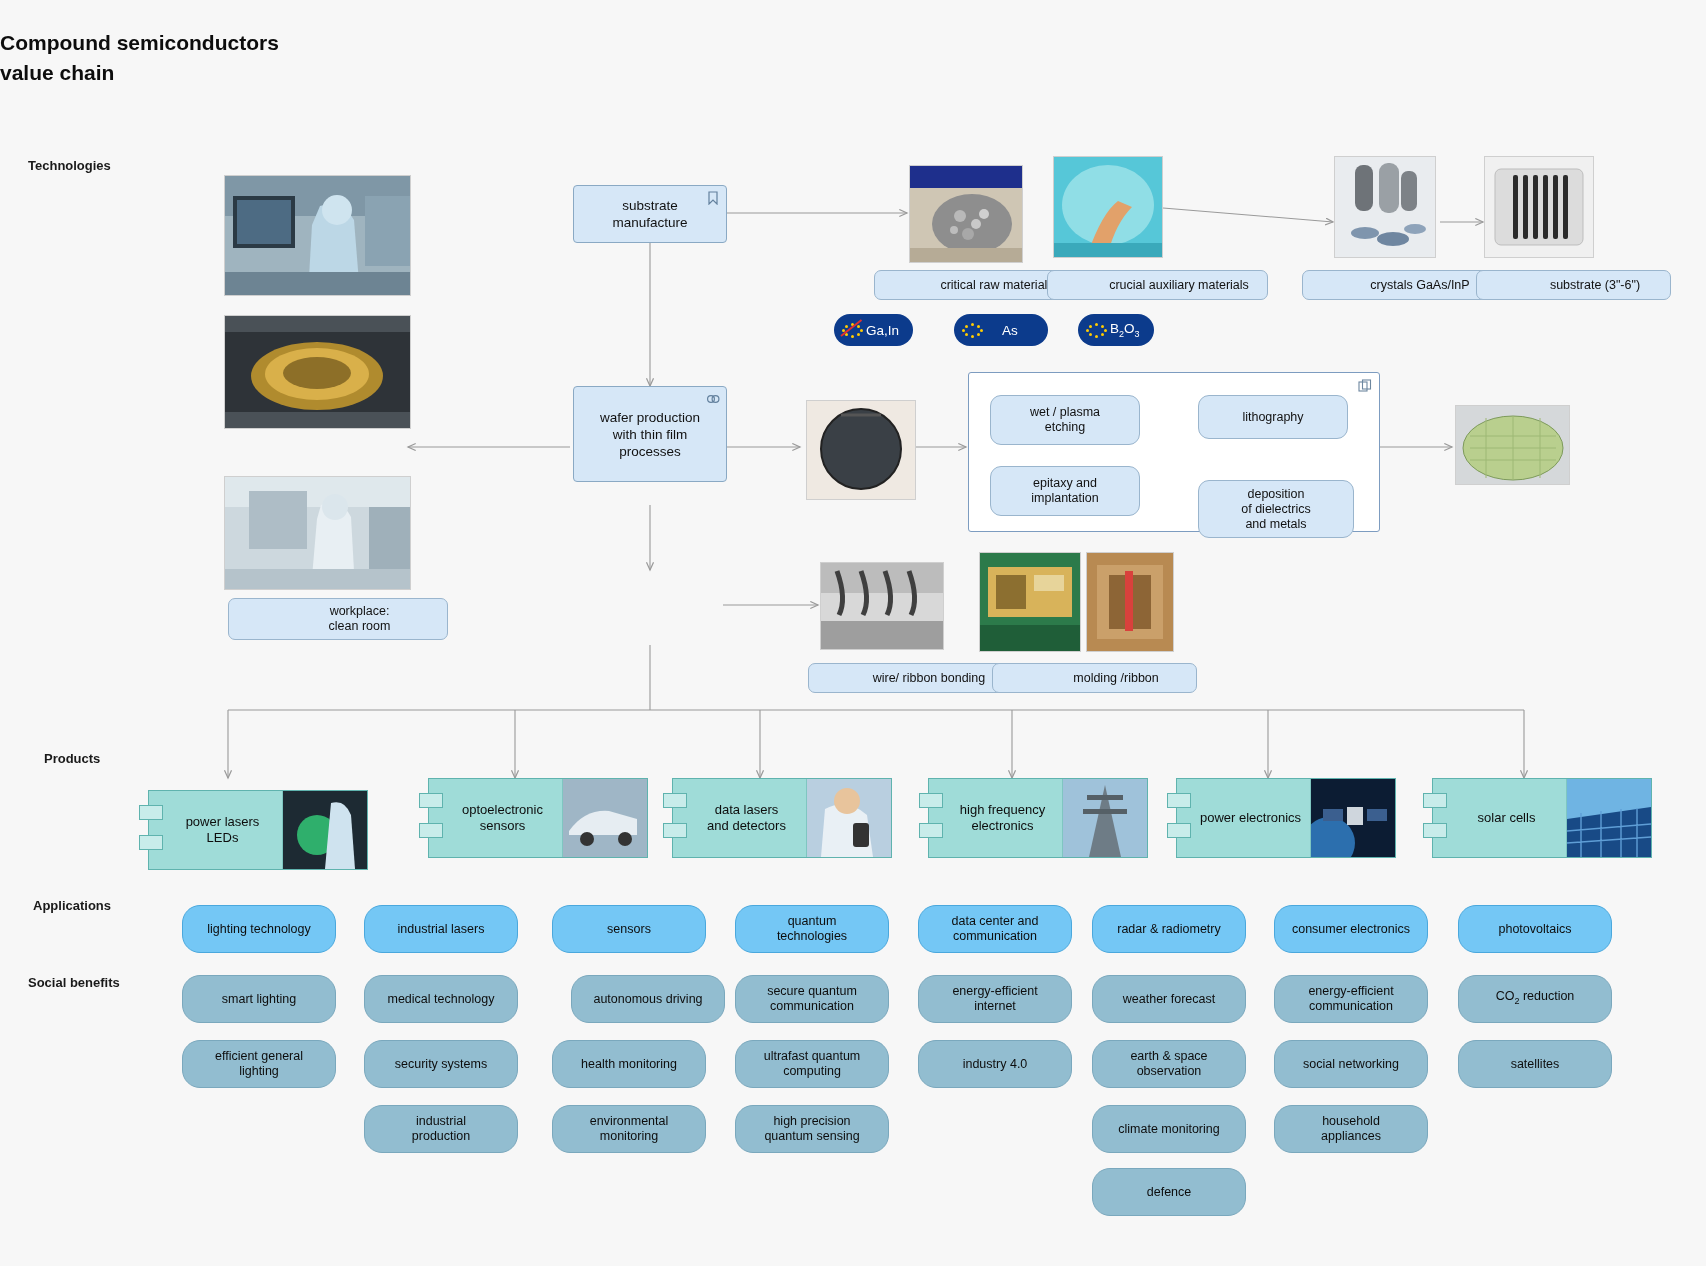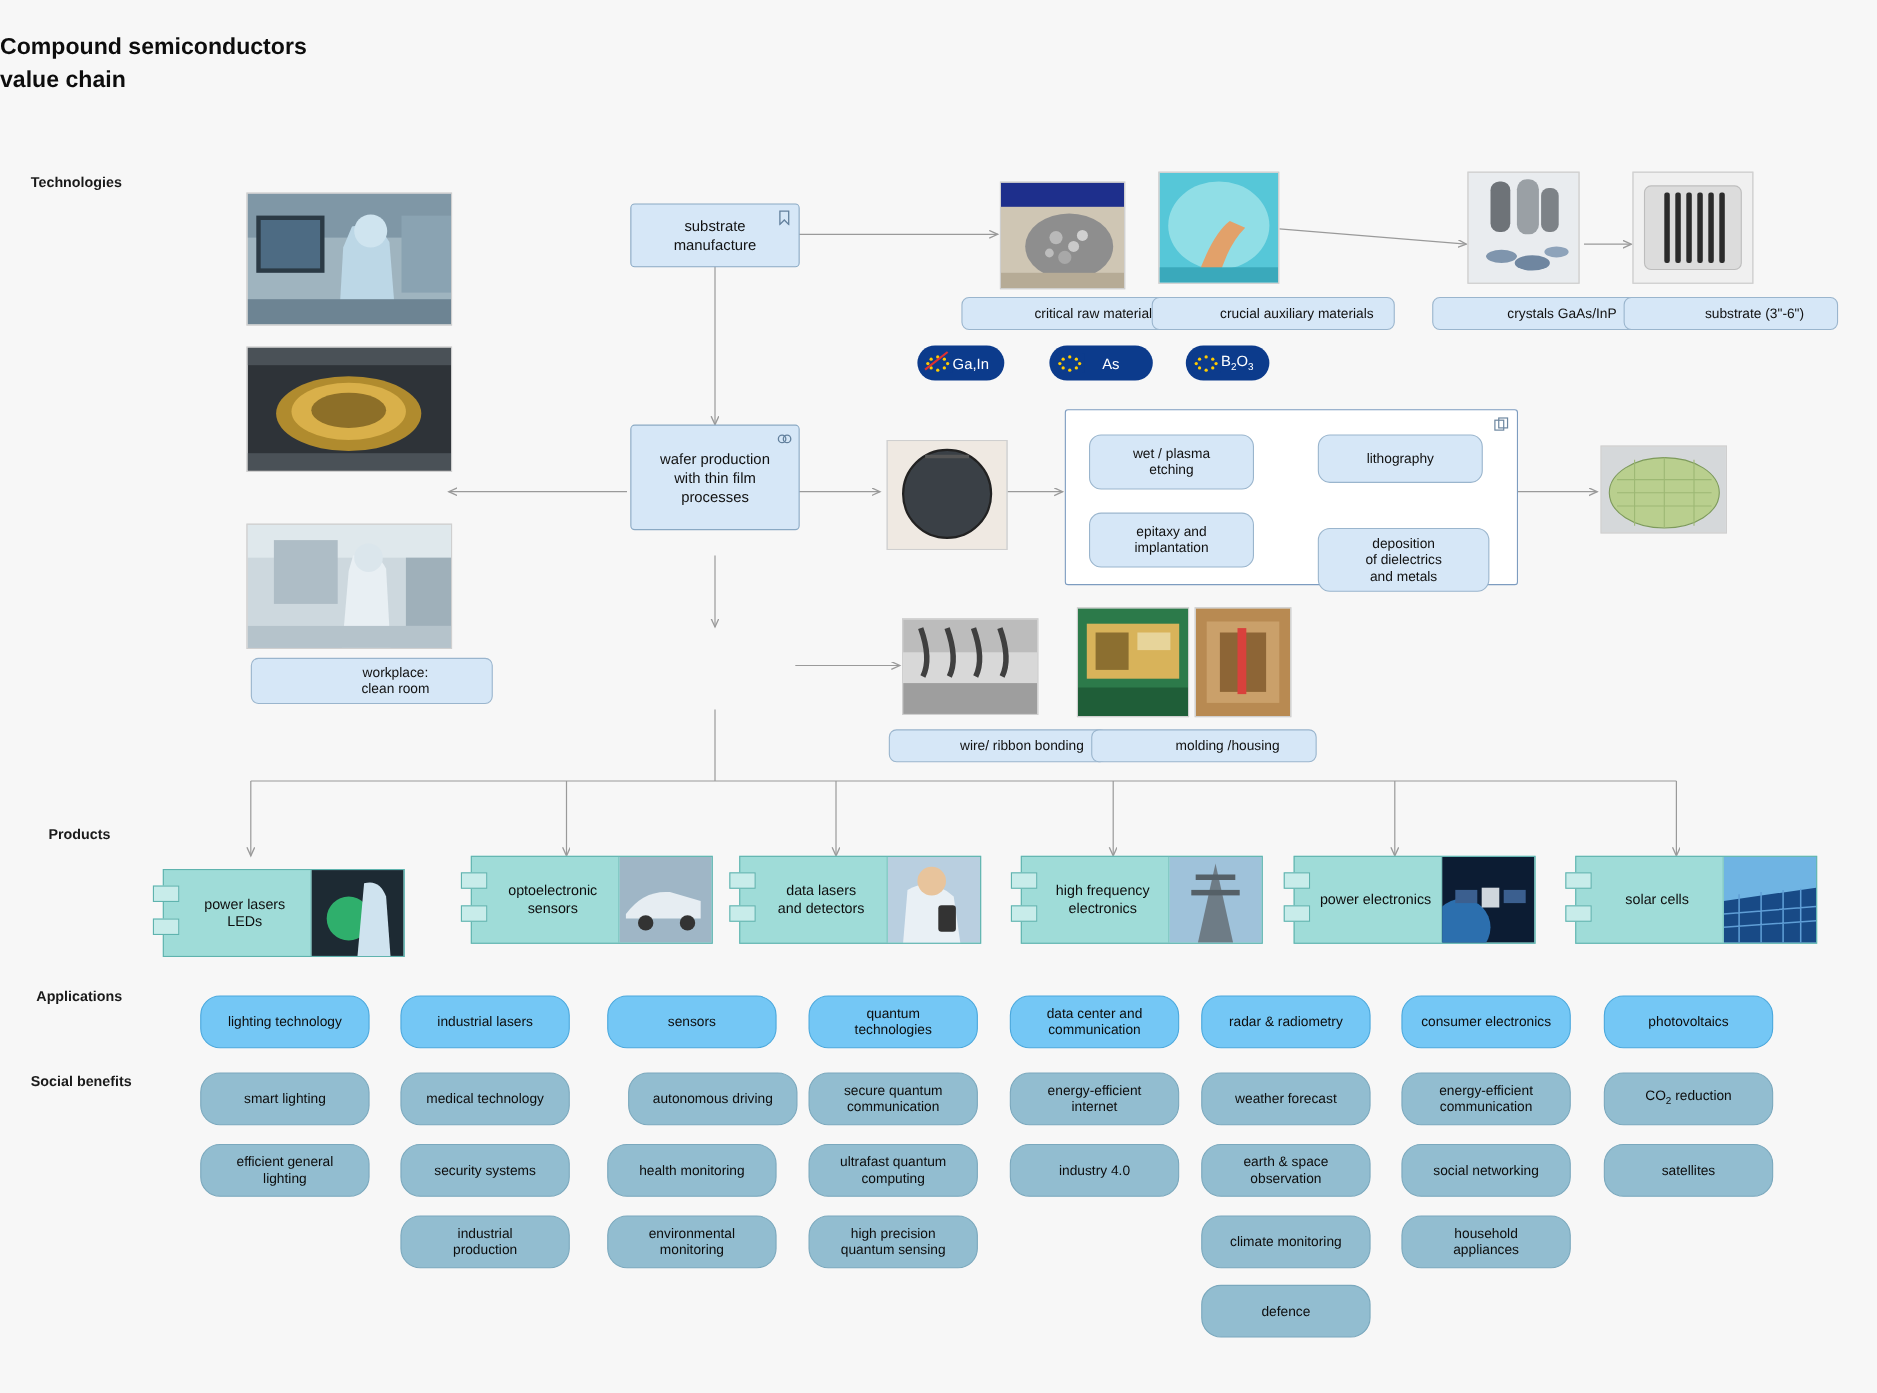--- a/index.html
+++ b/index.html
@@ -359,21 +359,21 @@
     </svg>
   </div>
   <div class="img" style="left:1086px;top:552px;width:86px;height:98px;">
     <svg class="ph" viewBox="0 0 86 98" preserveAspectRatio="none">
       <rect width="86" height="98" fill="#b88a52"></rect>
       <rect x="10" y="12" width="66" height="74" fill="#caa06a"></rect>
       <rect x="22" y="22" width="42" height="54" fill="#8d6536"></rect>
       <rect x="38" y="18" width="8" height="60" fill="#d9413c"></rect>
     </svg>
   </div>
-  <div class="pill" style="left:992px;top:663px;width:160px;height:28px;">molding /housing</div>
+  <div class="pill" style="left:992px;top:663px;width:160px;height:28px;">molding /ribbon</div>
 
   <div class="product" style="left:148px;top:778px;width:218px;margin-top:12px;">
     <span class="tab t1"></span>
     <span class="tab t2"></span>
     <span class="plabel">power lasers
 LEDs</span>
     <span class="pimg">
       <svg width="84" height="78" viewBox="0 0 84 78" preserveAspectRatio="none">
         <rect width="84" height="78" fill="#1d2a33"></rect>
           <circle cx="34" cy="44" r="20" fill="#35d17a" opacity=".8"></circle>

